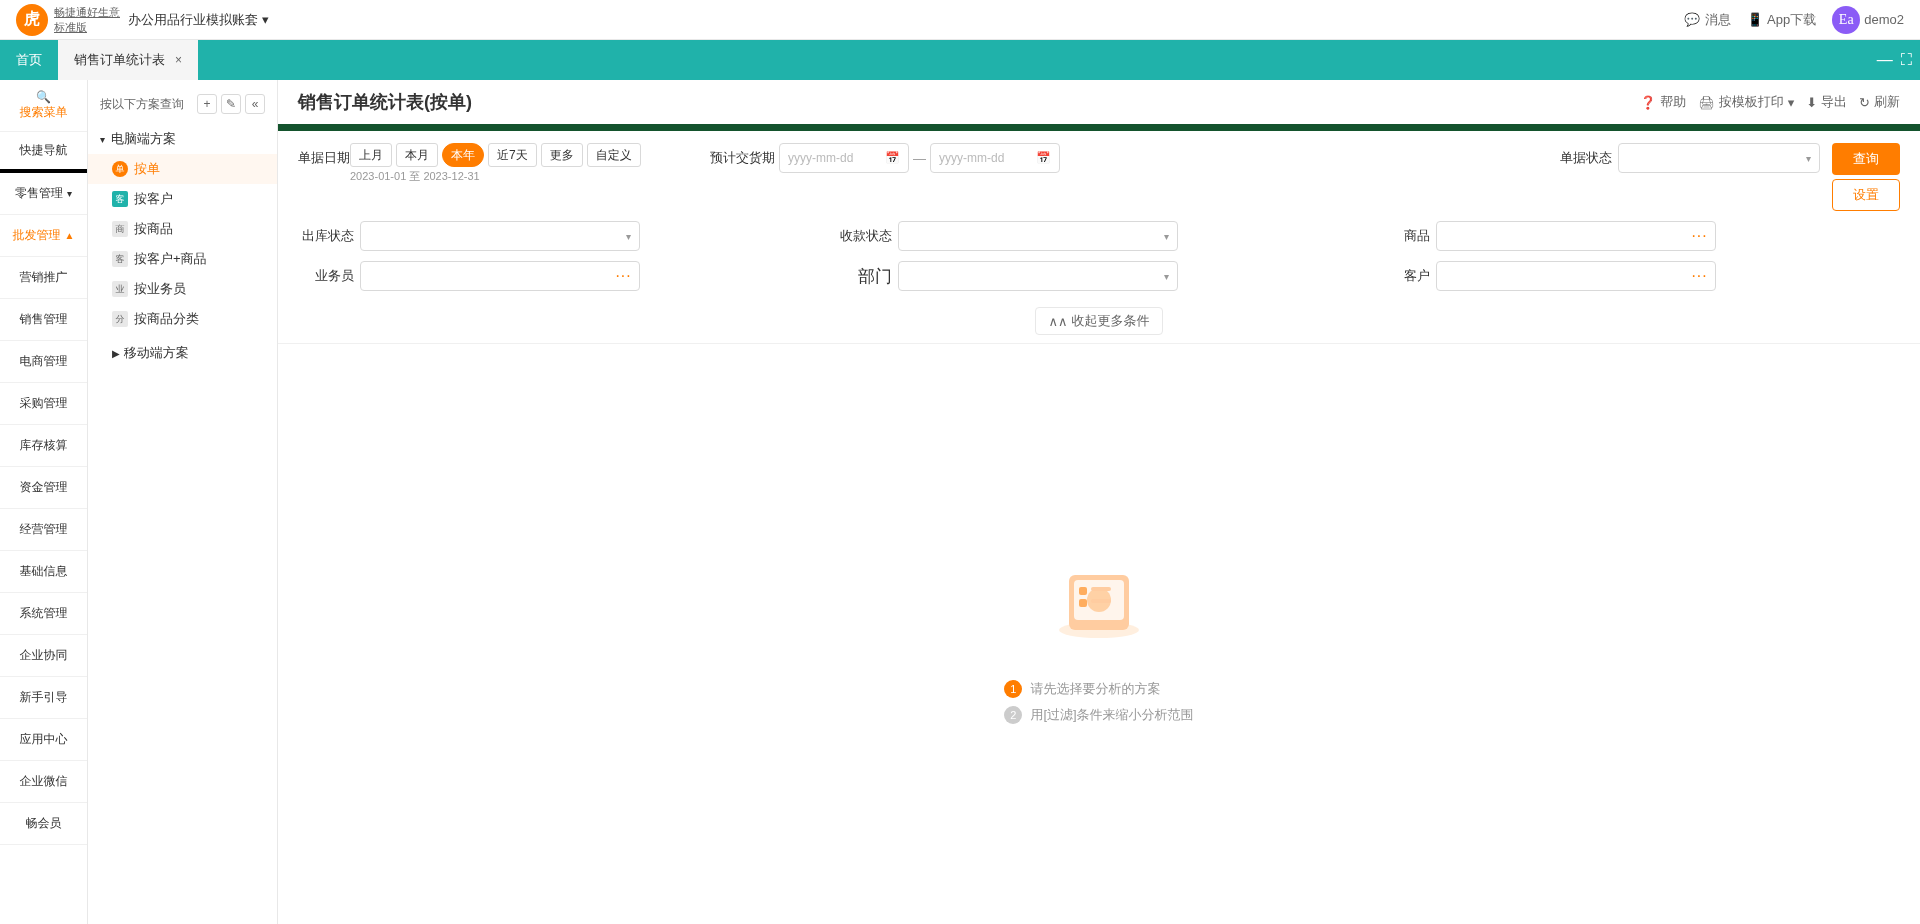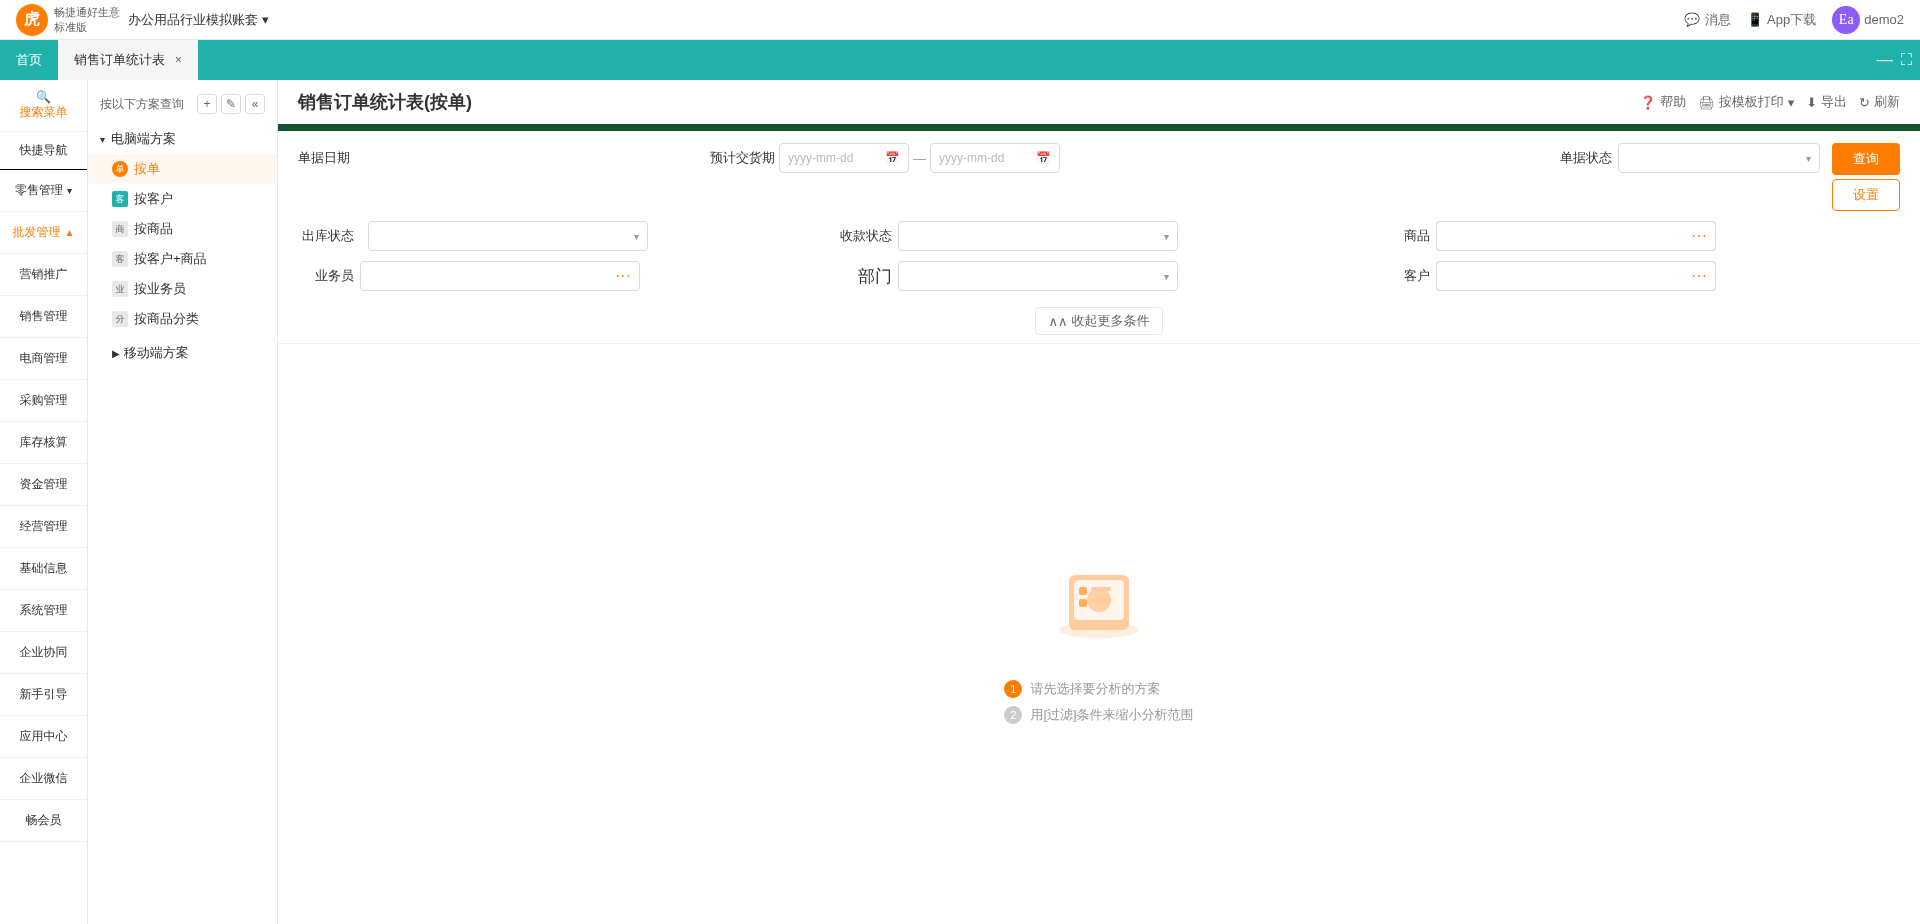--- a/index.html
+++ b/index.html
@@ -3,21 +3,21 @@
   <meta charset="utf-8">
   <style>
     * { box-sizing: border-box; margin: 0; padding: 0; }
     body { font-family: 'Microsoft YaHei', Arial, sans-serif; font-size: 13px; background: #f5f5f5; color: #333; height: 924px; overflow: hidden; display: flex; flex-direction: column; }
 
     
     .topbar { background: #fff; height: 40px; display: flex; align-items: center; padding: 0 16px; border-bottom: 1px solid #e8e8e8; justify-content: space-between; flex-shrink: 0; }
     .topbar-left { display: flex; align-items: center; gap: 8px; }
     .logo-area { display: flex; align-items: center; gap: 6px; }
     .logo-icon { width: 32px; height: 32px; background: #ff7d00; border-radius: 50%; display: flex; align-items: center; justify-content: center; color: white; font-size: 16px; font-weight: bold; }
-    .logo-text { font-size: 11px; color: #666; line-height: 1.3; }
+    .logo-text { font-size: 11px; color: #666; line-height: 1.3; text-decoration: underline; }
     .app-title { font-size: 13px; color: #333; display: flex; align-items: center; gap: 4px; }
     .topbar-right { display: flex; align-items: center; gap: 16px; color: #666; font-size: 13px; }
     .topbar-right-item { display: flex; align-items: center; gap: 4px; cursor: pointer; }
     .avatar { width: 28px; height: 28px; background: #8b5cf6; border-radius: 50%; display: flex; align-items: center; justify-content: center; color: white; font-size: 14px; font-family: Liberation Serif, serif; }
 
     
     .tabbar { background: #20b2aa; height: 40px; display: flex; align-items: stretch; flex-shrink: 0; }
     .tab { display: flex; align-items: center; padding: 0 16px; color: white; font-size: 13px; cursor: pointer; gap: 6px; }
     .tab.home { background: transparent; }
     .tab.active { background: #f5f5f5; color: #333; }
@@ -25,21 +25,21 @@
     .tab-actions { margin-left: auto; display: flex; align-items: center; padding: 0 8px; gap: 8px; }
     .tab-action-btn { color: white; font-size: 16px; cursor: pointer; background: none; border: none; }
 
     
     .main-layout { display: flex; flex: 1; overflow: hidden; }
 
     
     .sidebar { width: 88px; background: white; border-right: 1px solid #e8e8e8; display: flex; flex-direction: column; overflow-y: auto; flex-shrink: 0; }
     .sidebar-item { padding: 12px 4px; text-align: center; font-size: 12px; color: #333; cursor: pointer; border-bottom: 1px solid #f0f0f0; display: flex; flex-direction: column; align-items: center; gap: 2px; }
     .sidebar-search { padding: 10px 8px; font-size: 12px; color: #ff7d00; cursor: pointer; text-align: center; border-bottom: 1px solid #f0f0f0; }
-    .sidebar-nav { padding: 10px 8px; font-size: 12px; color: #333; cursor: pointer; text-align: center; border-bottom: 1px solid #000000; }
+    .sidebar-nav { padding: 10px 8px; font-size: 12px; color: #333; cursor: pointer; text-align: center; border-bottom: 4px solid #000000; }
     .sidebar-section { display: flex; align-items: center; justify-content: center; gap: 4px; padding: 12px 4px; font-size: 12px; color: #333; cursor: pointer; border-bottom: 1px solid #f0f0f0; }
     .arrow-icon { font-size: 10px; }
 
     
     .content-area { flex: 1; display: flex; overflow: hidden; }
 
     
     .scheme-panel { width: 190px; background: white; border-right: 1px solid #e8e8e8; padding: 8px 0; flex-shrink: 0; overflow-y: auto; }
     .scheme-panel-header { display: flex; align-items: center; justify-content: space-between; padding: 6px 12px; font-size: 13px; color: #333; }
     .scheme-panel-title { font-size: 12px; color: #666; }
@@ -273,20 +273,31 @@
           </div>
         </div>
       </div>
 
       <div class="filter-container">
 
         <div style="display:flex; align-items:flex-start; gap:12px; margin-bottom:10px;">
 
           <div style="display:flex; align-items:flex-start; min-width:400px;">
             <span style="font-size:13px;color:#333;white-space:nowrap;padding-top:6px;">单据日期</span>
+            <div style="display:flex; flex-direction:column; gap:2px;">
+              <div style="display:flex; align-items:center; gap:4px;">
+                <button class="quick-btn">上月</button>
+                <button class="quick-btn">本月</button>
+                <button class="quick-btn active">本年</button>
+                <button class="quick-btn">近7天</button>
+                <button class="quick-btn">更多</button>
+                <button class="quick-btn">自定义</button>
+              </div>
+              <div style="font-size:11px;color:#999;">2023-01-01 至 2023-12-31</div>
+            </div>
           </div>
 
           <div style="display:flex; align-items:center; gap:4px; flex:1;">
             <span style="font-size:13px;color:#333;white-space:nowrap;">预计交货期</span>
             <div class="filter-date-input">
               <span style="color:#bbb;font-size:12px;">yyyy-mm-dd</span>
               <span style="color:#ff7d00;">📅</span>
             </div>
             <span style="color:#999;">—</span>
             <div class="filter-date-input">
@@ -303,21 +314,21 @@
             </div>
           </div>
 
           <div class="btn-group">
             <button class="query-btn">查询</button>
             <button class="settings-btn">设置</button>
           </div>
         </div>
 
         <div style="display:flex; align-items:center; gap:12px; margin-bottom:10px;">
-          <div style="display:flex; align-items:center; gap:14px; flex:1;">
+          <div style="display:flex; align-items:center; gap:6px; flex:1;">
             <span style="font-size:13px;color:#333;white-space:nowrap;min-width:56px;text-align:right;">出库状态</span>
             <div class="filter-status-select">
               <span style="color:#bbb;"></span>
               <span class="select-arrow">▾</span>
             </div>
           </div>
           <div style="display:flex; align-items:center; gap:6px; flex:1;">
             <span style="font-size:13px;color:#333;white-space:nowrap;min-width:56px;text-align:right;">收款状态</span>
             <div class="filter-status-select">
               <span style="color:#bbb;"></span>

